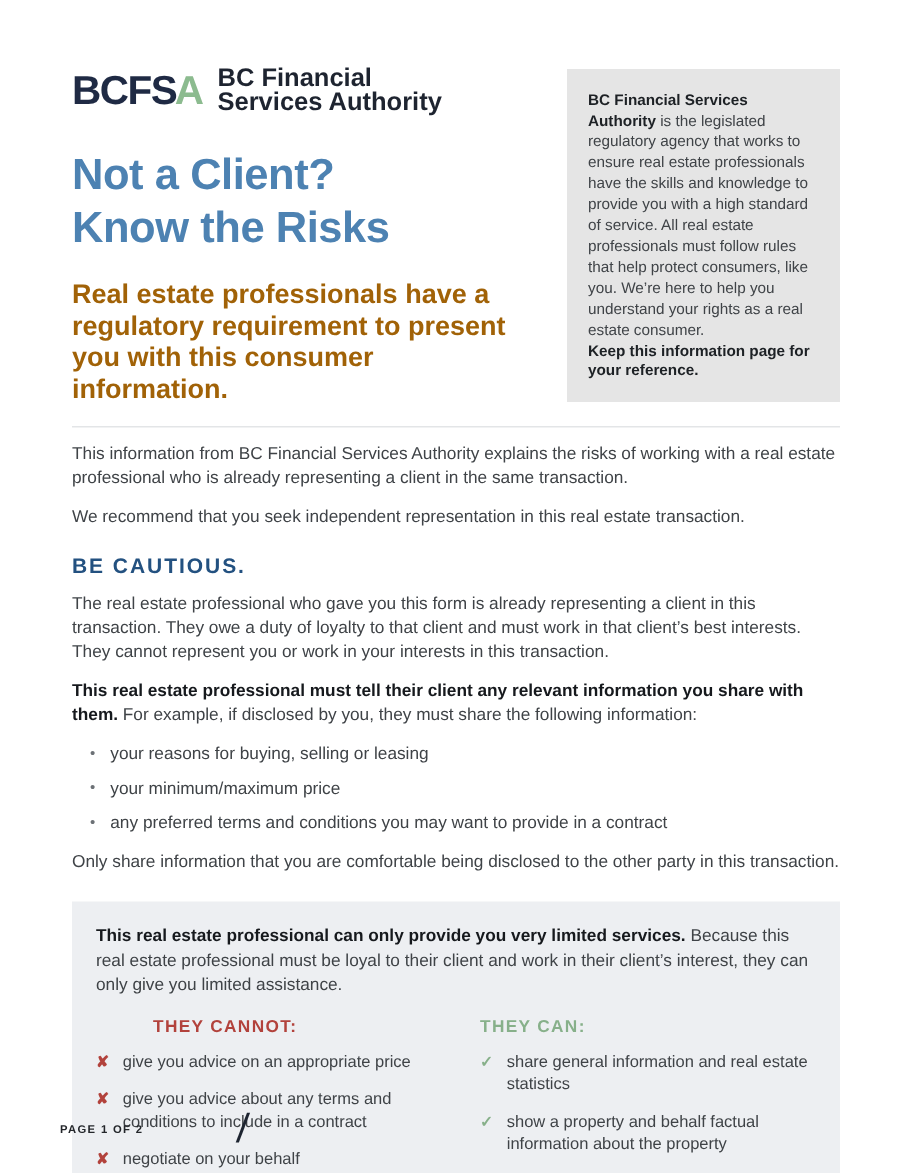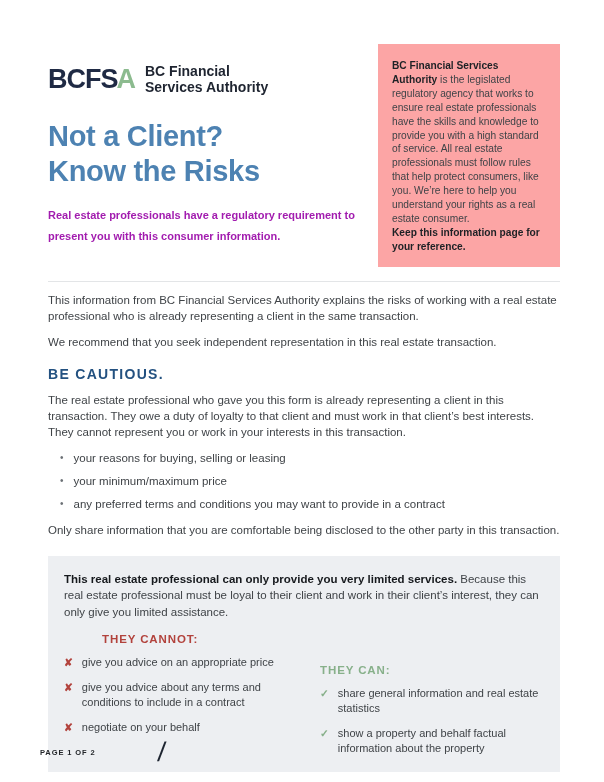--- a/index.html
+++ b/index.html
@@ -12,47 +12,47 @@
     color:#3f4347;
     overflow:hidden;
     padding:44px 44px 0 48px;
   }
   
   .header-row { display:flex; align-items:center; }
   .header-left { flex:1 1 auto; padding-right:20px; }
   .logo-row { display:flex; align-items:center; gap:10px; }
   .wordmark { font-size:27px; font-weight:700; letter-spacing:-1px; color:#1f2a44; line-height:28px; }
   .wordmark .accent { color:#8cbb8f; margin-left:-1px; }
-  .logo-name { font-size:14px; font-weight:700; color:#1e2430; line-height:16px; }
+  .logo-name { font-size:17px; font-weight:700; color:#1e2430; line-height:16px; }
   .title { margin-top:24px; font-size:29px; line-height:35px; font-weight:700; color:#4d82b2; letter-spacing:-0.3px; }
-  .subtitle { margin-top:16px; font-size:11px; line-height:21px; font-weight:700; color:#a21caf; max-width:320px; }
+  .subtitle { margin-top:16px; font-size:18px; line-height:21px; font-weight:700; color:#a16207; max-width:320px; }
   .info-box {
     flex:0 0 182px; width:182px; min-height:176px;
-    background:#fca5a5; padding:15px 14px 13px 14px;
+    background:#e5e5e5; padding:15px 14px 13px 14px;
     font-size:10.2px; line-height:13.9px; color:#3f4347;
   }
   .info-box .lead { font-weight:700; color:#1d2125; }
   .info-box .note { margin-top:0; font-weight:700; color:#1d2125; }
   
   .divider { border:none; border-top:1px solid #e3e5e7; margin-top:14px; }
   .para { font-size:11.5px; line-height:16px; margin-top:10px; }
   .section-heading { margin-top:16px; font-size:14px; font-weight:700; letter-spacing:1.3px; color:#235180; }
   .bold-lead { font-weight:700; color:#16191d; }
   .bullet-list { margin-top:10px; }
   .bullet-item { display:flex; gap:10px; padding-left:12px; margin-bottom:7px; font-size:11.5px; line-height:16px; }
   .bullet-item .dot { color:#6c7176; font-size:10px; line-height:16px; }
   
   .services-box { margin-top:18px; background:#edeff2; padding:15px 16px 16px 16px; }
   .services-lead { font-size:11.5px; line-height:16.5px; }
   .cols { display:flex; margin-top:13px; }
   .col-cannot { flex:0 0 256px; padding-right:14px; }
   .col-can { flex:1 1 auto; }
   .col-heading { font-size:11.5px; font-weight:700; letter-spacing:0.9px; }
   .col-heading.cannot { color:#b2423c;margin-left:38px; }
-  .col-heading.can { color:#87b08a;margin-top:31px; }
+  .col-heading.can { color:#87b08a; }
   .check-list .item { display:flex; gap:9px; margin-top:10px; font-size:11px; line-height:15px; }
   .mark { font-weight:700; font-size:10.5px; line-height:15px; }
   .mark.x { color:#b2423c; }
   .mark.check { color:#87b08a; }
   
   .footer {
     position:absolute; left:0; right:0; bottom:14px;
     display:flex; align-items:center;
     padding:0 40px 0 40px;
   }
@@ -90,20 +90,21 @@
     </div>
   </div>
 
   <hr class="divider">
 
   <p class="para">This information from BC Financial Services Authority explains the risks of working with a real estate professional who is already representing a client in the same transaction.</p>
   <p class="para">We recommend that you seek independent representation in this real estate transaction.</p>
 
   <div class="section-heading">BE CAUTIOUS.</div>
   <p class="para">The real estate professional who gave you this form is already representing a client in this transaction. They owe a duty of loyalty to that client and must work in that client’s best interests. They cannot represent you or work in your interests in this transaction.</p>
+  <p class="para"><span class="bold-lead">This real estate professional must tell their client any relevant information you share with them.</span><span> For example, if disclosed by you, they must share the following information:</span></p>
 
   <div class="bullet-list">
     <div class="bullet-item">
         <span class="dot">•</span>
         <span>your reasons for buying, selling or leasing</span>
       </div>
     <div class="bullet-item">
         <span class="dot">•</span>
         <span>your minimum/maximum price</span>
       </div>

